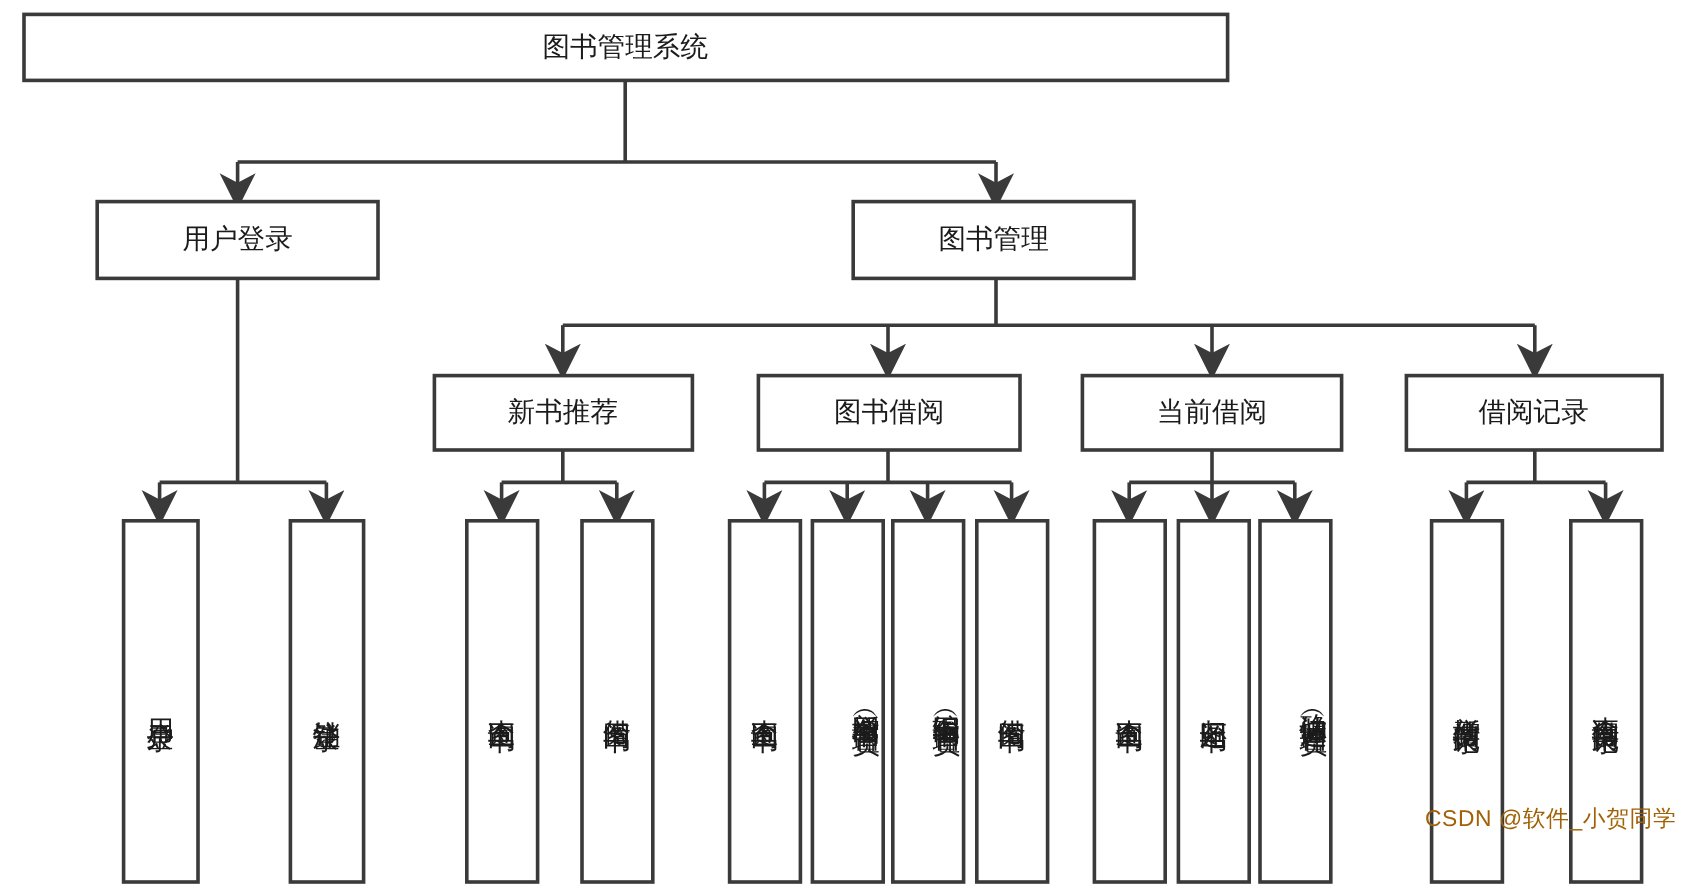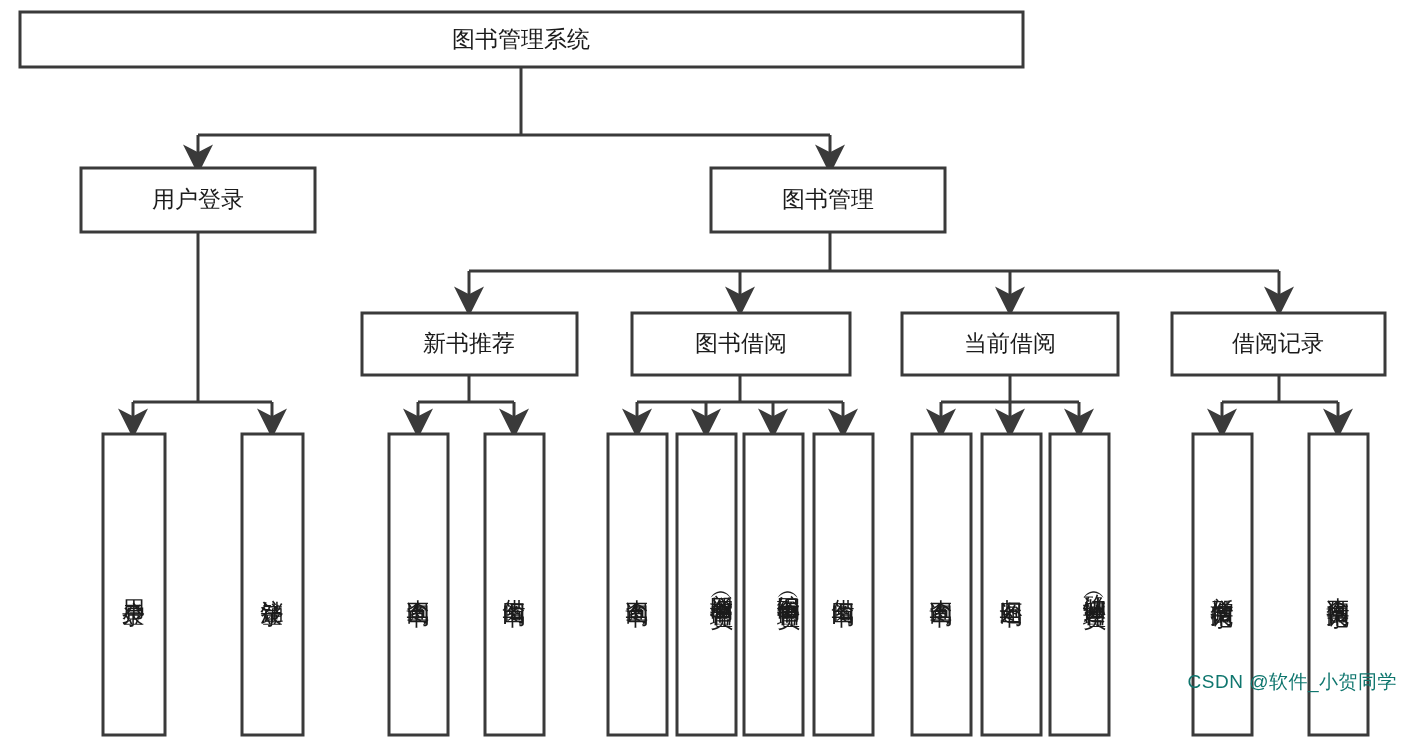--- a/index.html
+++ b/index.html
@@ -61,21 +61,21 @@
     justify-content: center;
     white-space: nowrap;
     pointer-events: none;
   }
   .watermark {
     position: absolute;
     right: 8px;
     bottom: 4px;
     font-family: "Liberation Sans", "DejaVu Sans", sans-serif;
     font-size: 19px;
-    color: #0f766e;
+    color: #a16207;
     letter-spacing: 0.5px;
     white-space: nowrap;
   }
 </style>
 </head>
 <body>
 
 <div id="diagram-root">
 
   <svg class="flow" viewBox="0 0 1405 747">

